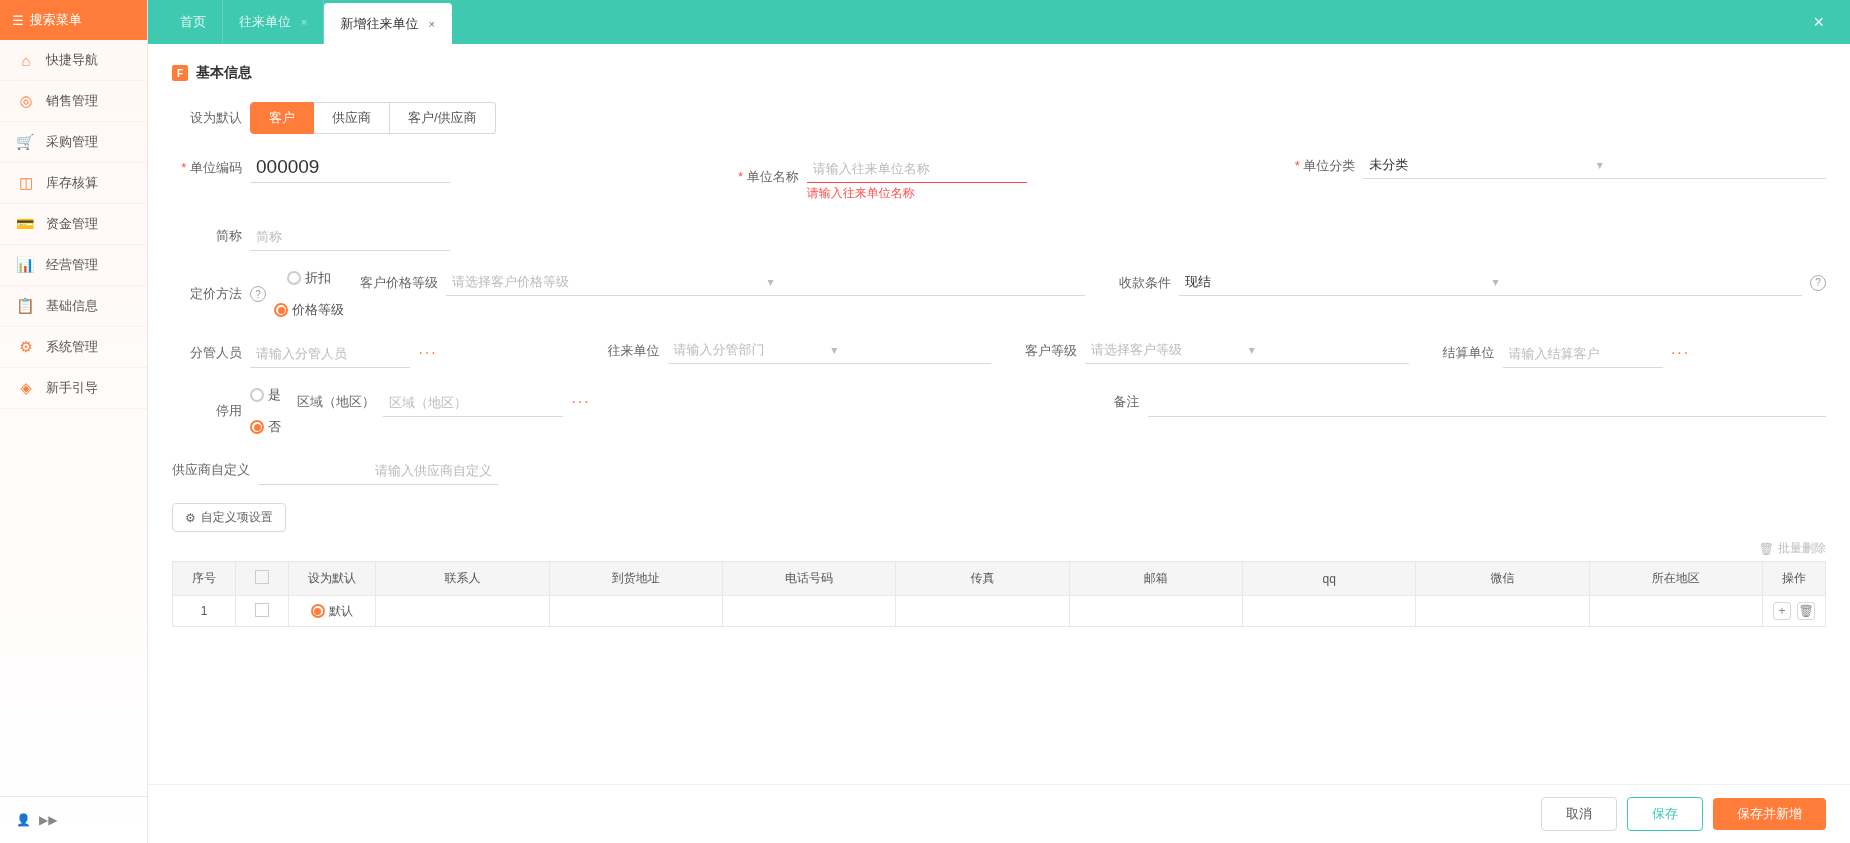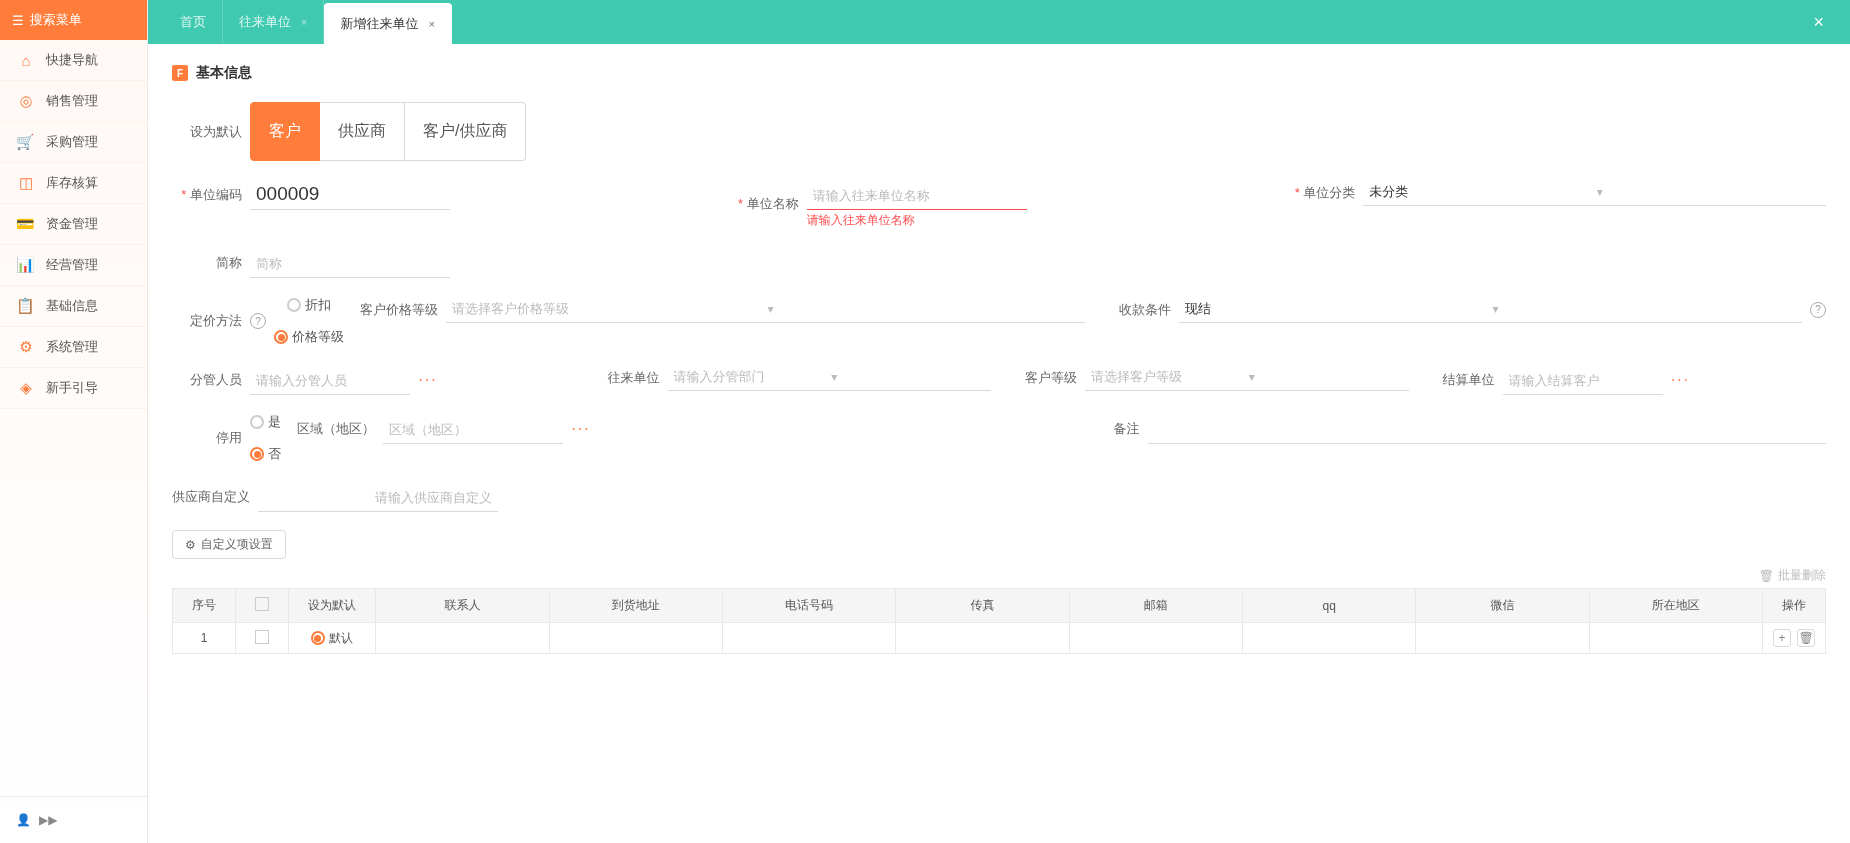--- a/index.html
+++ b/index.html
@@ -208,25 +208,25 @@
     .form-select span { flex: 1; color: #bbb; }
     .form-select .val { color: #333; }
     .chevron { color: #aaa; font-size: 12px; }
 
     
     .type-btn-group {
       display: flex;
       gap: 0;
     }
     .type-btn {
-      padding: 18px 18px;
+      padding: 6px 18px;
       border: 1px solid #d9d9d9;
       background: white;
       cursor: pointer;
-      font-size: 16px;
+      font-size: 13px;
       color: #555;
     }
     .type-btn:first-child { border-radius: 4px 0 0 4px; }
     .type-btn:last-child { border-radius: 0 4px 4px 0; border-left: none; }
     .type-btn:nth-child(2) { border-left: none; }
     .type-btn.active { background: #ff7c3a; color: white; border-color: #ff7c3a; }
 
     
     .radio-group { display: flex; align-items: center; gap: 14px; flex-direction: column; }
     .radio-item { display: flex; align-items: center; gap: 4px; cursor: pointer; color: #555; }
@@ -637,13 +637,18 @@
                 <button class="row-op-btn">+</button>
                 <button class="row-op-btn">🗑</button>
               </div>
             </td>
           </tr>
         </tbody>
       </table>
     </div>
   </div>
 
+  <div class="footer">
+    <button class="btn-cancel">取消</button>
+    <button class="btn-save">保存</button>
+    <button class="btn-save-new">保存并新增</button>
+  </div>
 </div>
 
 </body></html>

